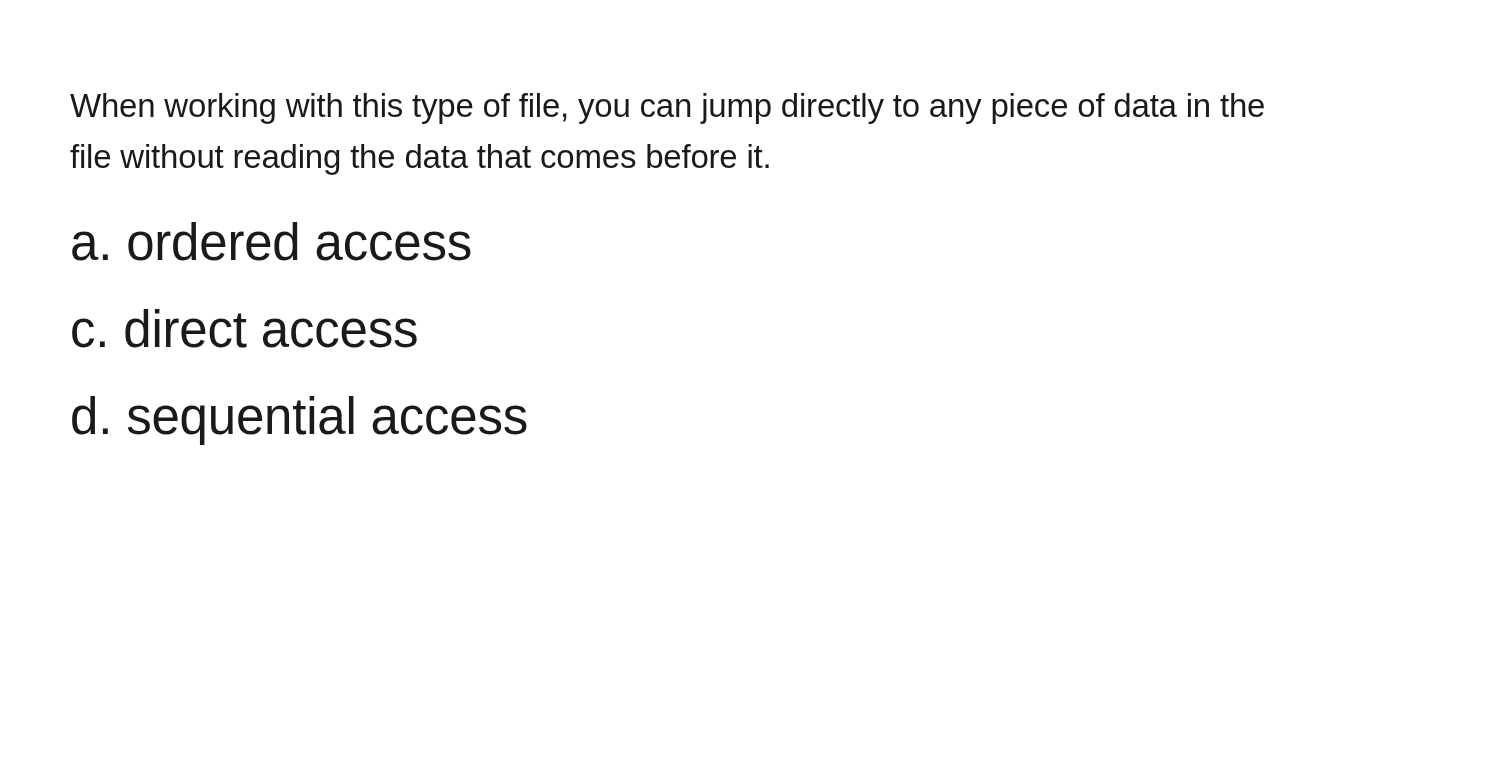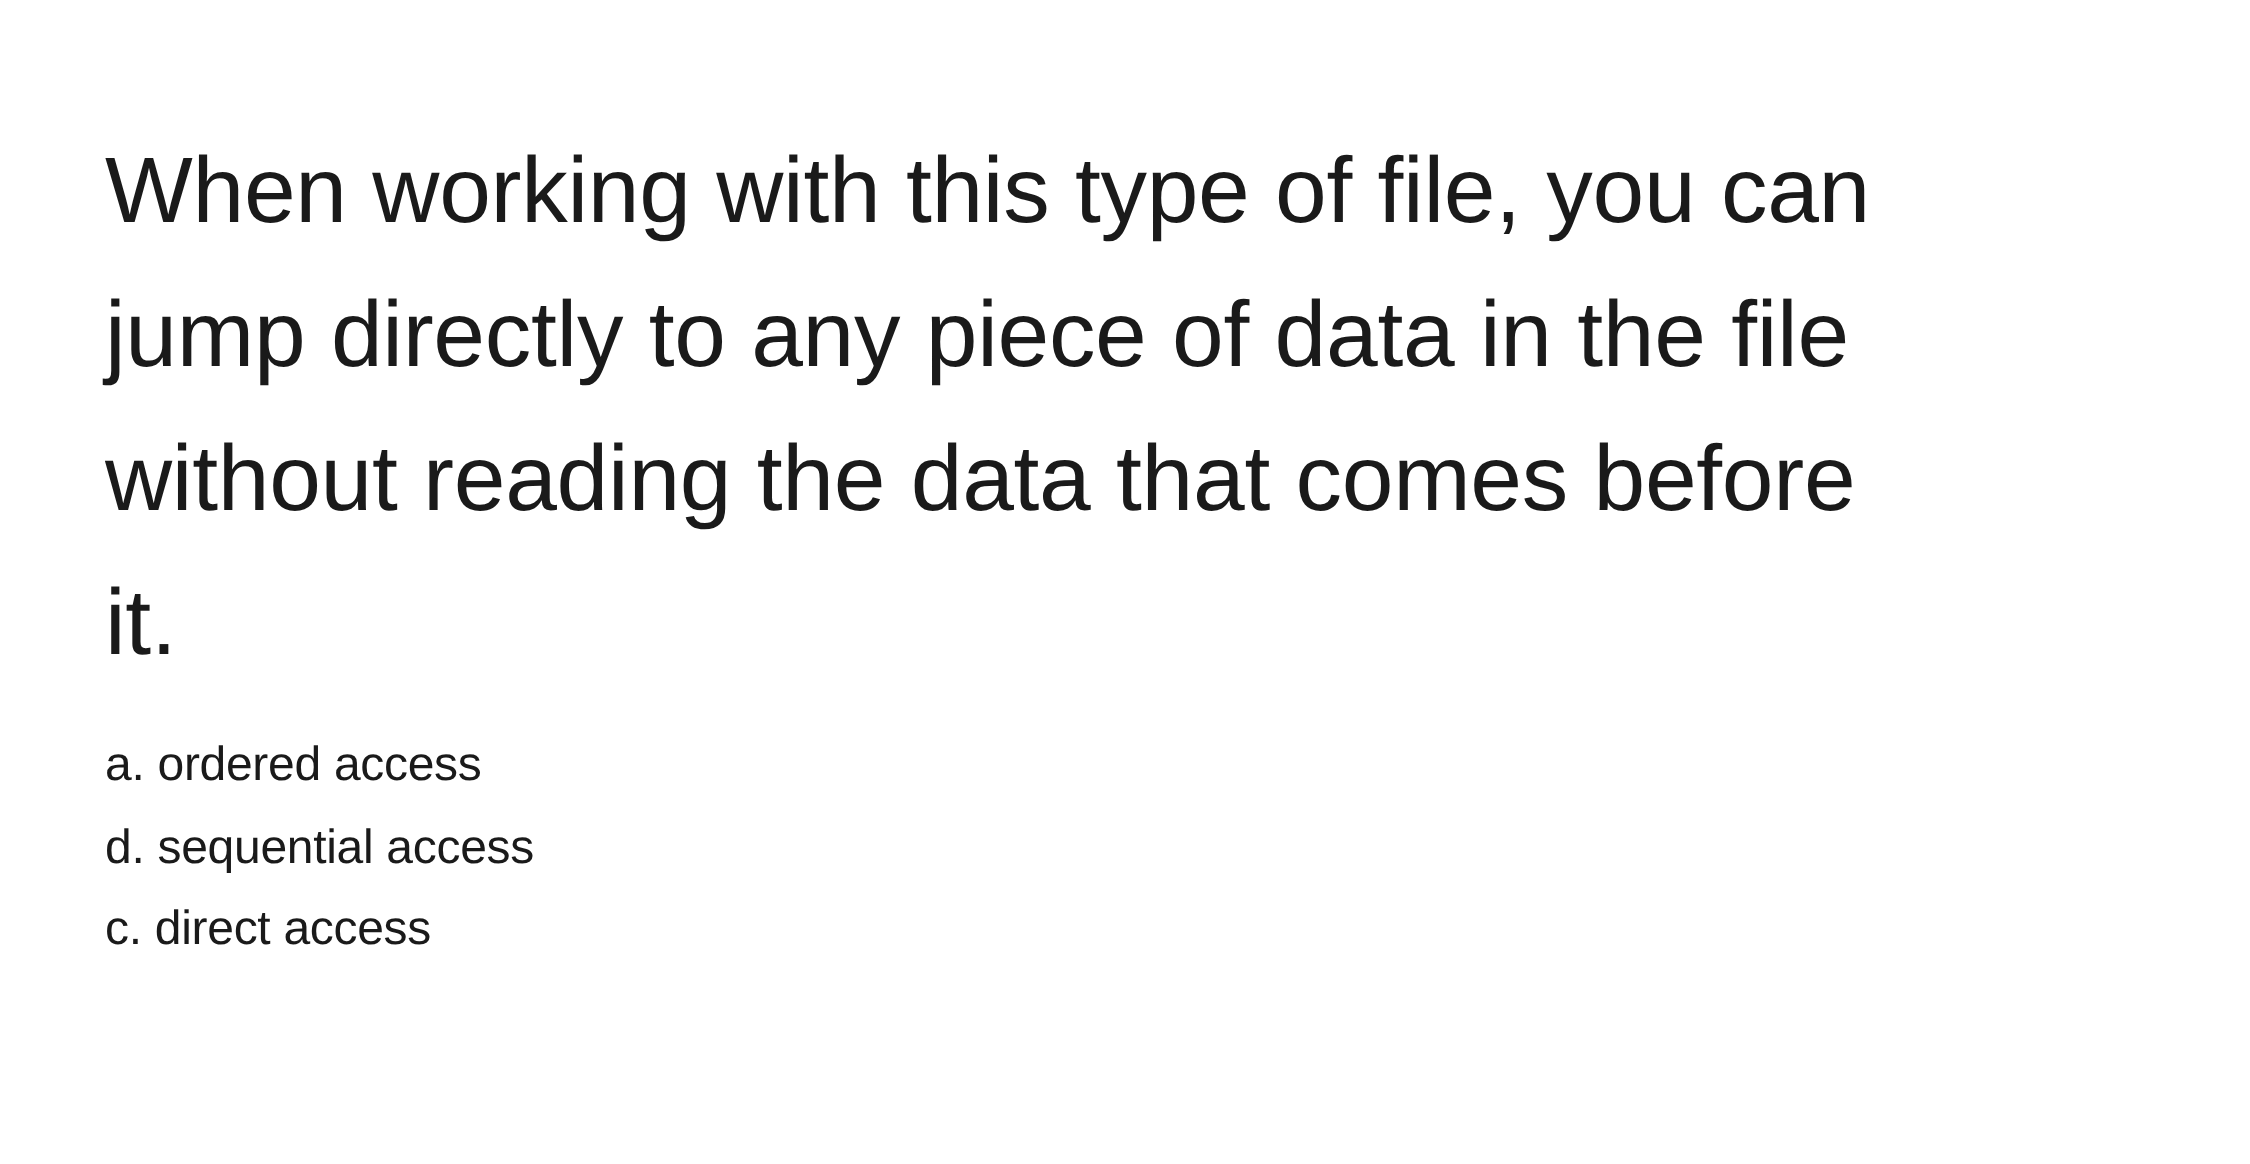--- a/index.html
+++ b/index.html
@@ -11,32 +11,32 @@
       width: 1500px;
       height: 776px;
       background: #ffffff;
       font-family: -apple-system, BlinkMacSystemFont, "Segoe UI", Helvetica, Arial, sans-serif;
       color: #1a1a1a;
     }
     .content {
       padding: 80px 70px 0 70px;
     }
     .question-stem {
-      font-size: 62px;
+      font-size: 33px;
       line-height: 1.55;
       font-weight: 400;
       letter-spacing: -0.2px;
       margin-bottom: 18px;
       max-width: 1200px;
     }
     .options {
       list-style: none;
     }
     .option {
-      font-size: 32px;
+      font-size: 51px;
       line-height: 1.7;
       font-weight: 400;
       letter-spacing: -0.2px;
     }
     .option .letter {
       display: inline;
     }
     .option .text {
       display: inline;
     }
@@ -46,23 +46,23 @@
 
 <div class="content">
   <p class="question-stem">When working with this type of file, you can jump directly to any piece of data in the file without reading the data that comes before it.</p>
   <ul class="options">
     <li class="option">
       <span class="letter">a.</span>
       <span> </span>
       <span class="text">ordered access</span>
     </li>
     <li class="option">
+      <span class="letter">c.</span>
+      <span> </span>
+      <span class="text">direct access</span>
+    </li>
+    <li class="option">
       <span class="letter">d.</span>
       <span> </span>
       <span class="text">sequential access</span>
-    </li>
-    <li class="option">
-      <span class="letter">c.</span>
-      <span> </span>
-      <span class="text">direct access</span>
     </li>
   </ul>
 </div>
 
 </body></html>

